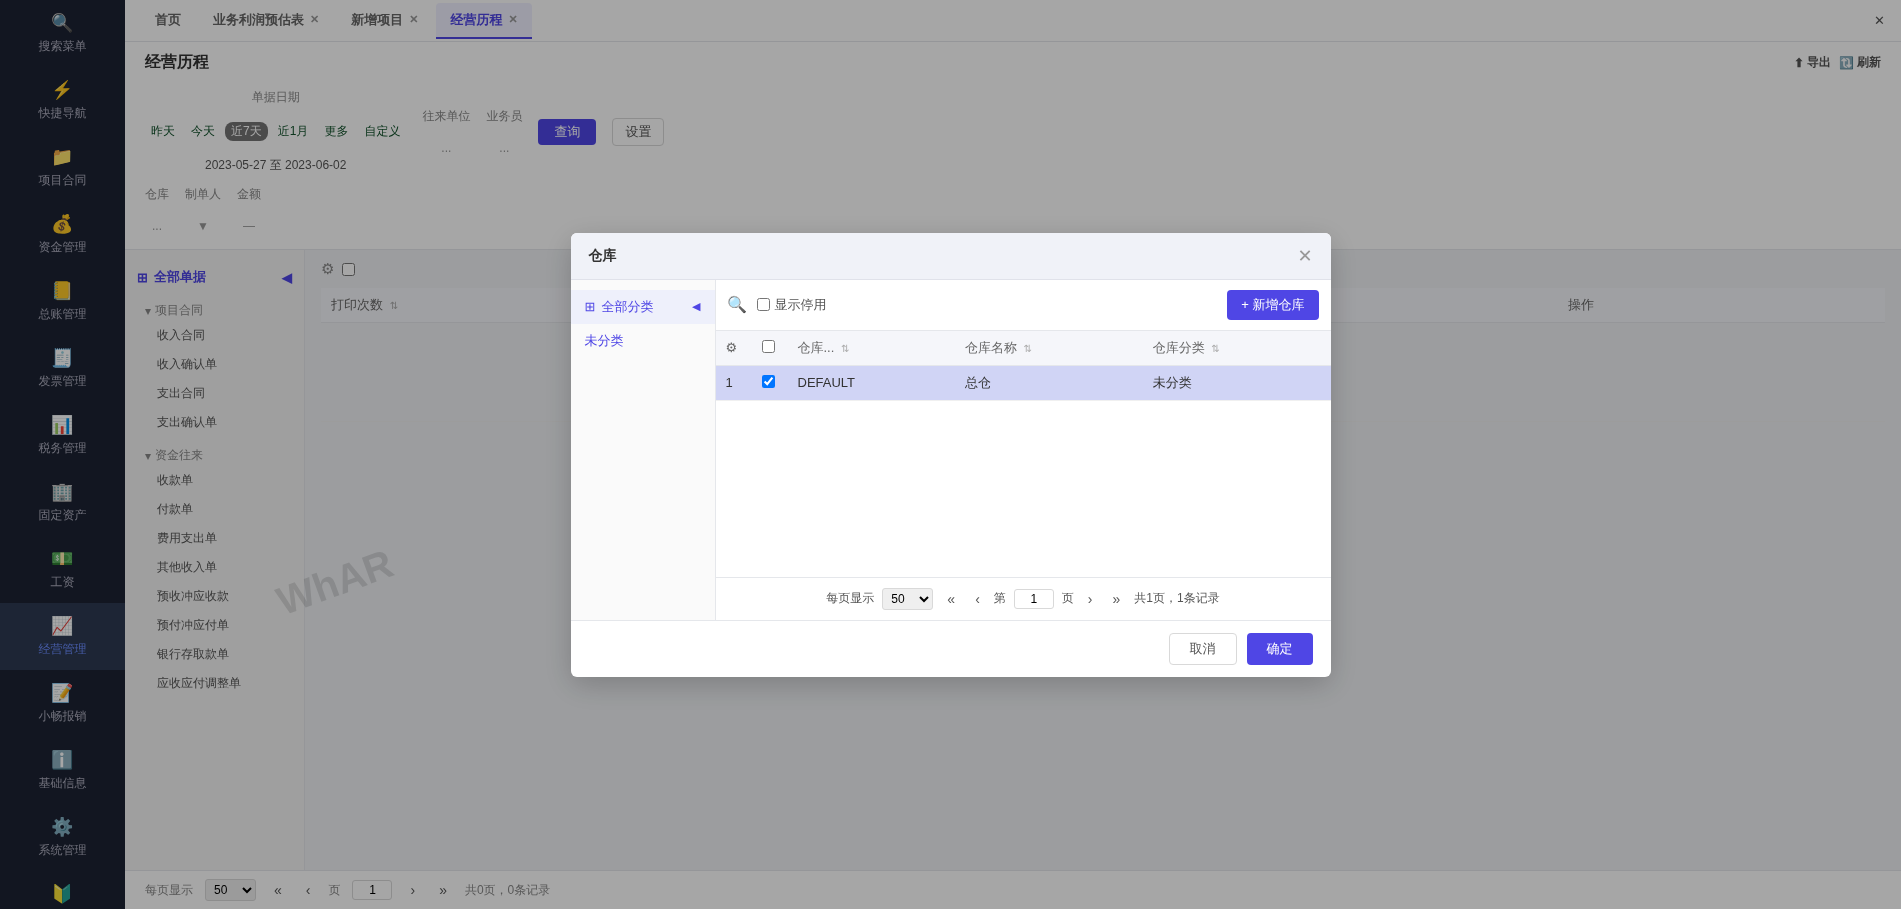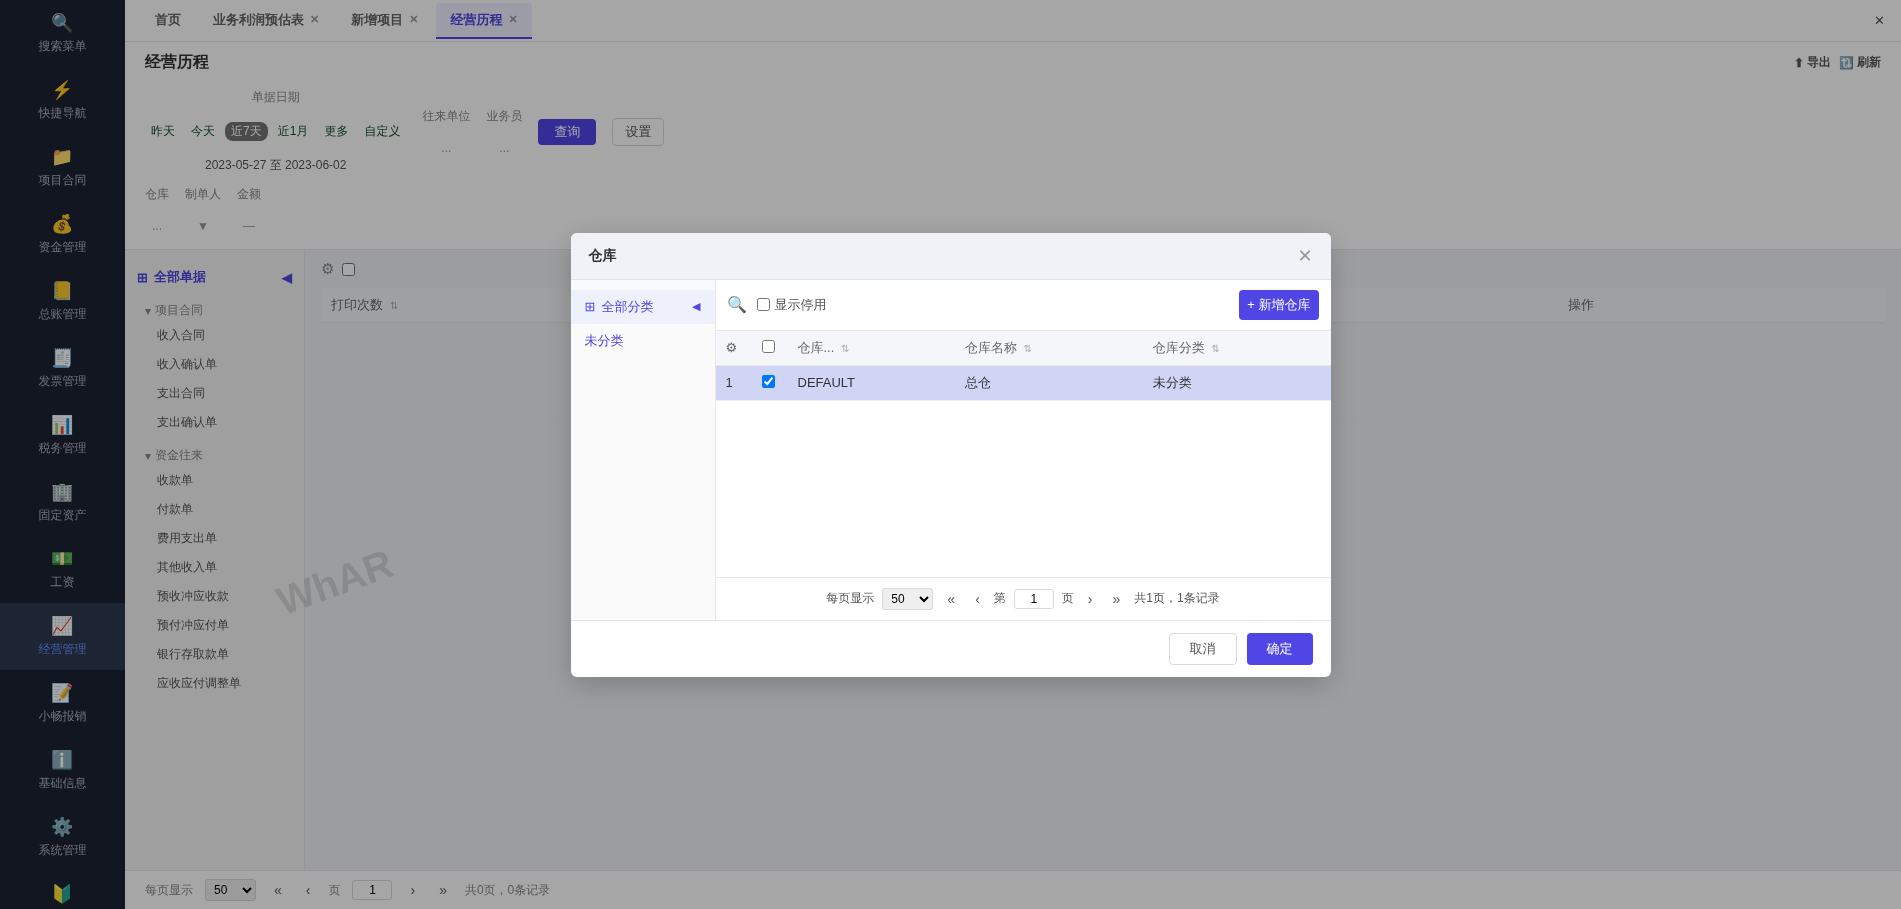--- a/index.html
+++ b/index.html
@@ -65,21 +65,21 @@
     .modal-close { cursor: pointer; color: #999; font-size: 18px; }
     .modal-body { display: flex; min-height: 340px; }
     .modal-sidebar { width: 145px; border-right: 1px solid #e5e7eb; background: #fafafa; padding: 10px 0; flex-shrink: 0; }
     .modal-sidebar-item { padding: 8px 14px; font-size: 13px; color: #4f46e5; cursor: pointer; display: flex; align-items: center; gap: 6px; }
     .modal-sidebar-item.selected { background: #eef0fb; }
     .modal-content { flex: 1; display: flex; flex-direction: column; }
     .modal-toolbar { display: flex; align-items: center; padding: 10px 12px; gap: 10px; border-bottom: 1px solid #e5e7eb; }
     .modal-search-input { flex: 1; border: 1px solid #d9d9d9; border-radius: 4px; padding: 5px 10px; font-size: 13px; color: #999; }
     .modal-search-btn { background: none; border: none; cursor: pointer; color: #888; font-size: 16px; }
     .modal-checkbox-label { display: flex; align-items: center; gap: 4px; font-size: 13px; color: #555; cursor: pointer; }
-    .modal-add-btn { background: #4f46e5; color: #fff; border: none; padding: 6px 8px; border-radius: 4px; cursor: pointer; font-size: 13px; margin-left: auto; white-space: nowrap; }
+    .modal-add-btn { background: #4f46e5; color: #fff; border: none; padding: 6px 14px; border-radius: 4px; cursor: pointer; font-size: 13px; margin-left: auto; white-space: nowrap; }
     .modal-table { width: 100%; border-collapse: collapse; font-size: 13px; }
     .modal-table th { background: #f5f6fa; padding: 8px 10px; text-align: left; color: #666; font-weight: normal; border-bottom: 1px solid #e5e7eb; white-space: nowrap; }
     .modal-table td { padding: 8px 10px; border-bottom: 1px solid #f0f0f0; }
     .modal-table tr.selected-row td { background: #d0d4f5; }
     .modal-table .sort-icon { font-size: 10px; color: #aaa; margin-left: 3px; }
     .modal-table-container { flex: 1; overflow-y: auto; }
     .modal-footer-pagination { display: flex; align-items: center; justify-content: center; gap: 8px; padding: 10px; border-top: 1px solid #e5e7eb; font-size: 12px; color: #555; }
     .modal-footer-actions { display: flex; justify-content: flex-end; gap: 10px; padding: 12px 18px; border-top: 1px solid #e5e7eb; }
     .btn-cancel { padding: 6px 20px; border: 1px solid #d9d9d9; background: #fff; border-radius: 4px; cursor: pointer; font-size: 13px; color: #555; }
     .btn-confirm { padding: 6px 20px; background: #4f46e5; color: #fff; border: none; border-radius: 4px; cursor: pointer; font-size: 13px; }

